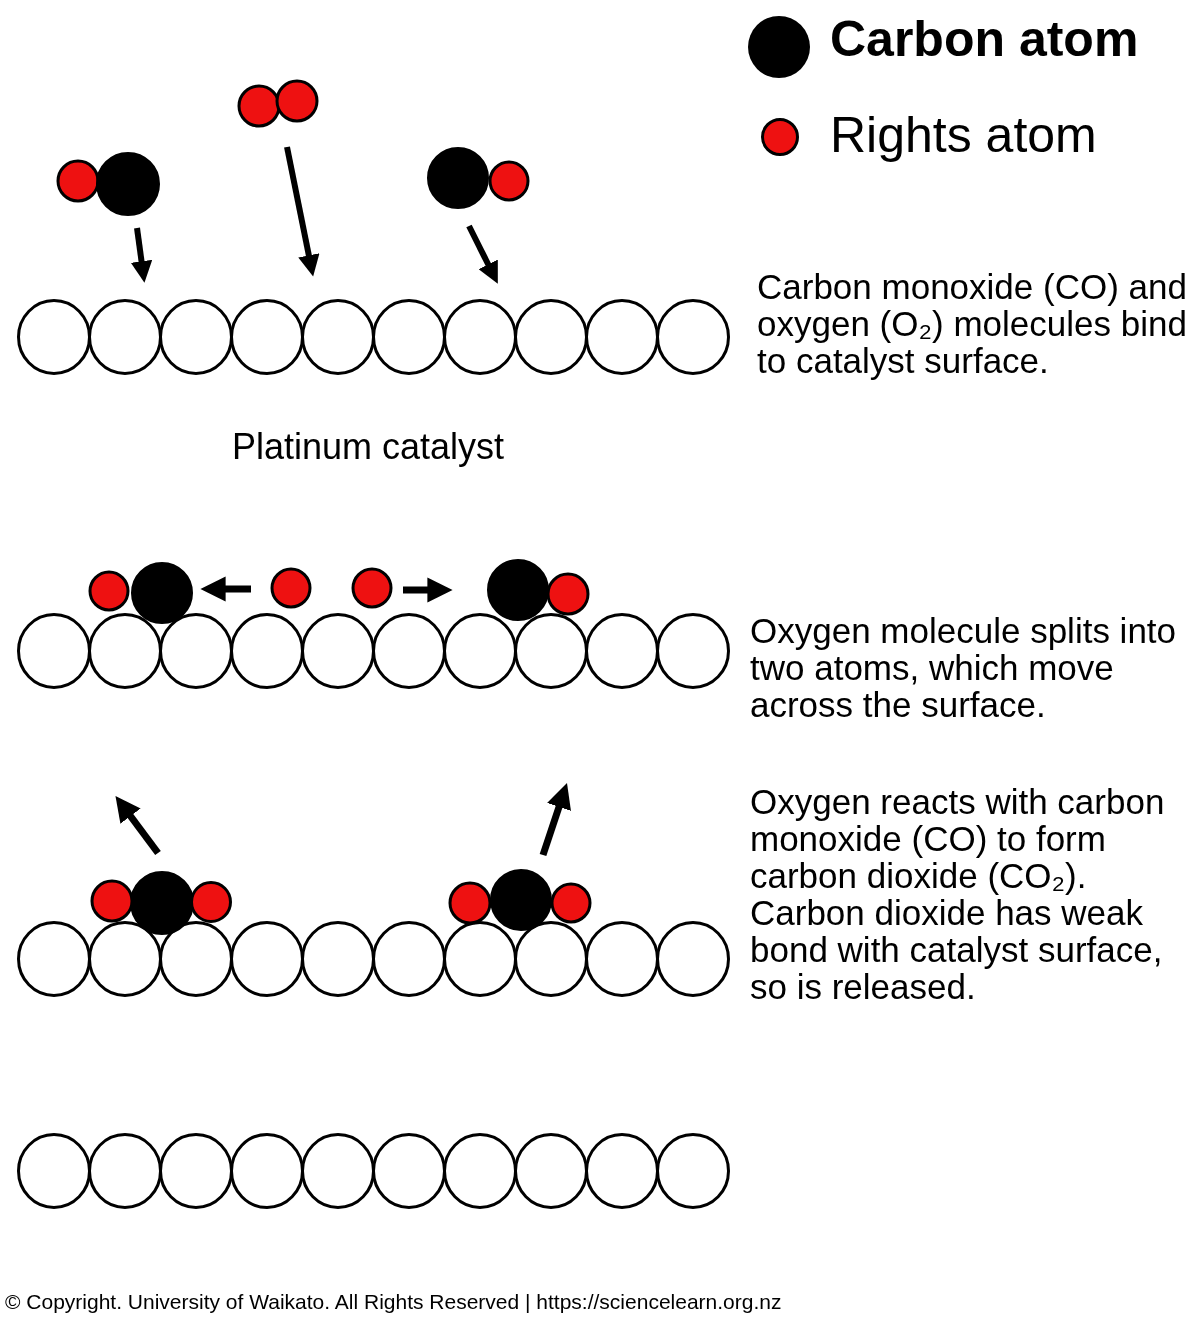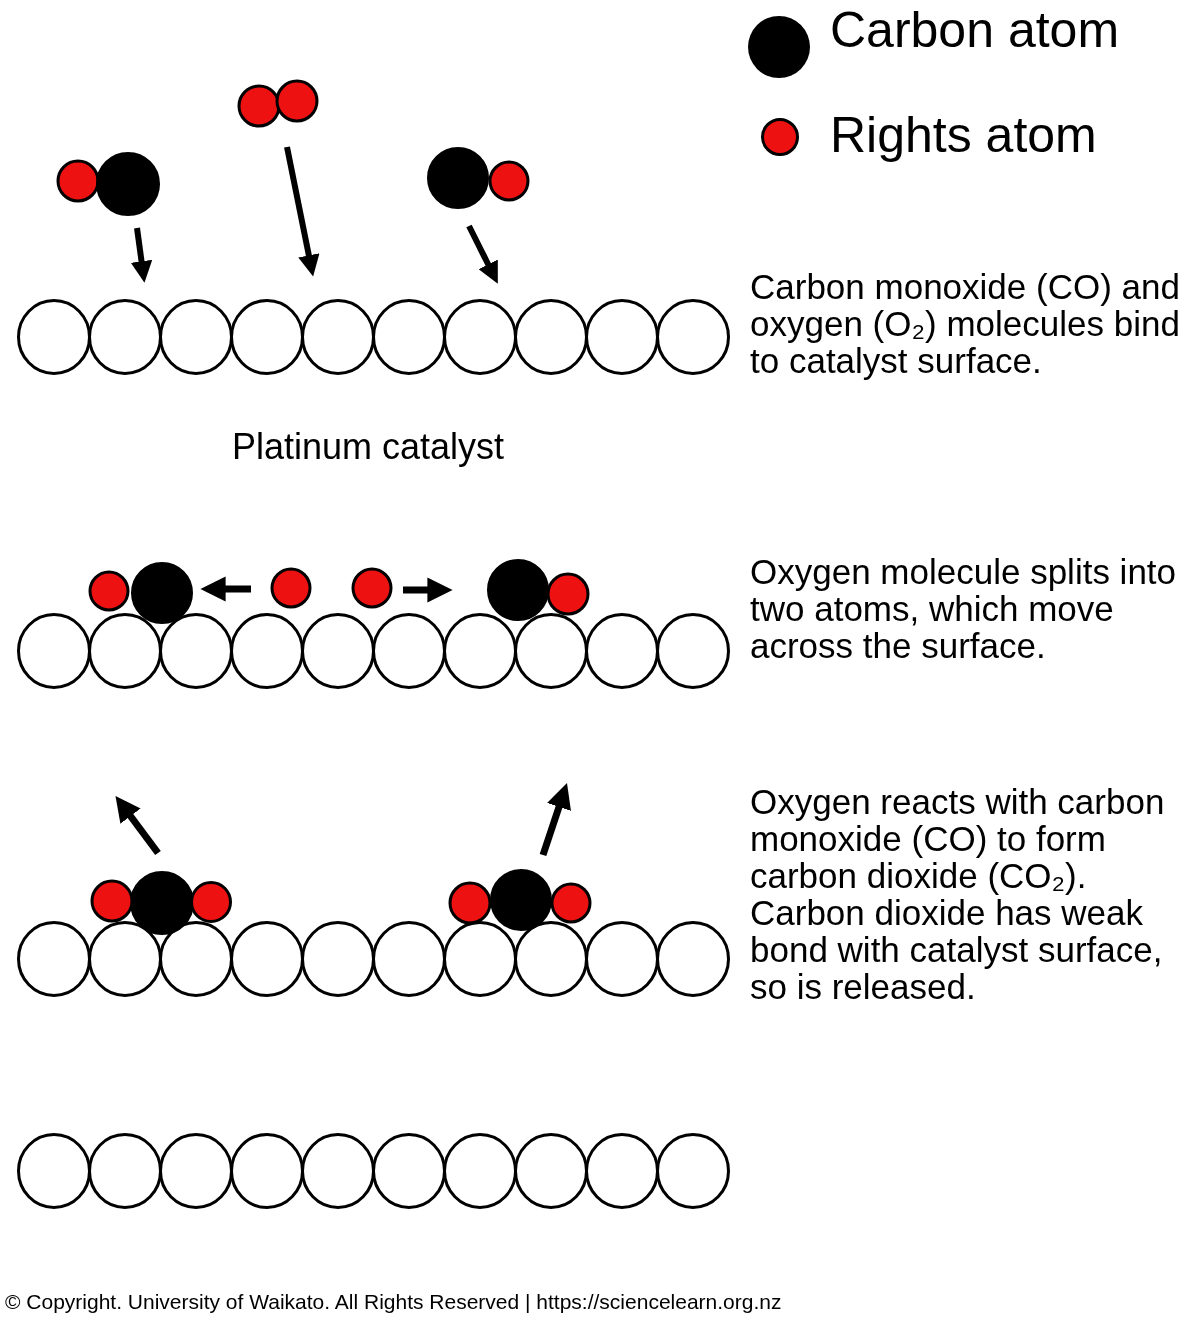--- a/index.html
+++ b/index.html
@@ -20,29 +20,29 @@
   .arrow       { stroke: #000; fill: none; }
   .arrow-thin  { stroke-width: 6; }
   .arrow-thick { stroke-width: 7; }
 
   .legend-circle { position: absolute; border-radius: 50%; box-sizing: border-box; }
   #legend-carbon-circle { left: 748px; top: 16px; width: 62px; height: 62px;
     background: var(--color-carbon, #000); }
   #legend-oxygen-circle { left: 761px; top: 118px; width: 38px; height: 38px;
     background: var(--color-oxygen, #ee1111); border: 3px solid #000; }
   .legend-label { position: absolute; left: 830px; font-size: 50px; line-height: 1.1; white-space: nowrap; }
-  #legend-carbon-label { top: 3px; }
+  #legend-carbon-label { top: 12px; font-weight: bold; }
   #legend-oxygen-label { top: 108px; }
 
   .step-text {
     position: absolute; left: 750px; width: 440px;
     font-size: 35px; line-height: 37px; white-space: pre-line;
   }
-  #step1-text { top: 268px; }
-  #step2-text { top: 553px; }
+  #step1-text { top: 268px; margin-left: 7px; }
+  #step2-text { top: 612px; }
   #step3-text { top: 783px; }
   #step4-text { top: 1098px; }
 
   #surface-label {
     position: absolute; left: 232px; top: 382px; width: 266px;
     font-size: 36px; text-align: center; white-space: nowrap; margin-top: 44px;
   }
   #footer-text {
     position: absolute; left: 5px; top: 1290px; width: 1190px;
     font-family: Liberation Sans, sans-serif;

